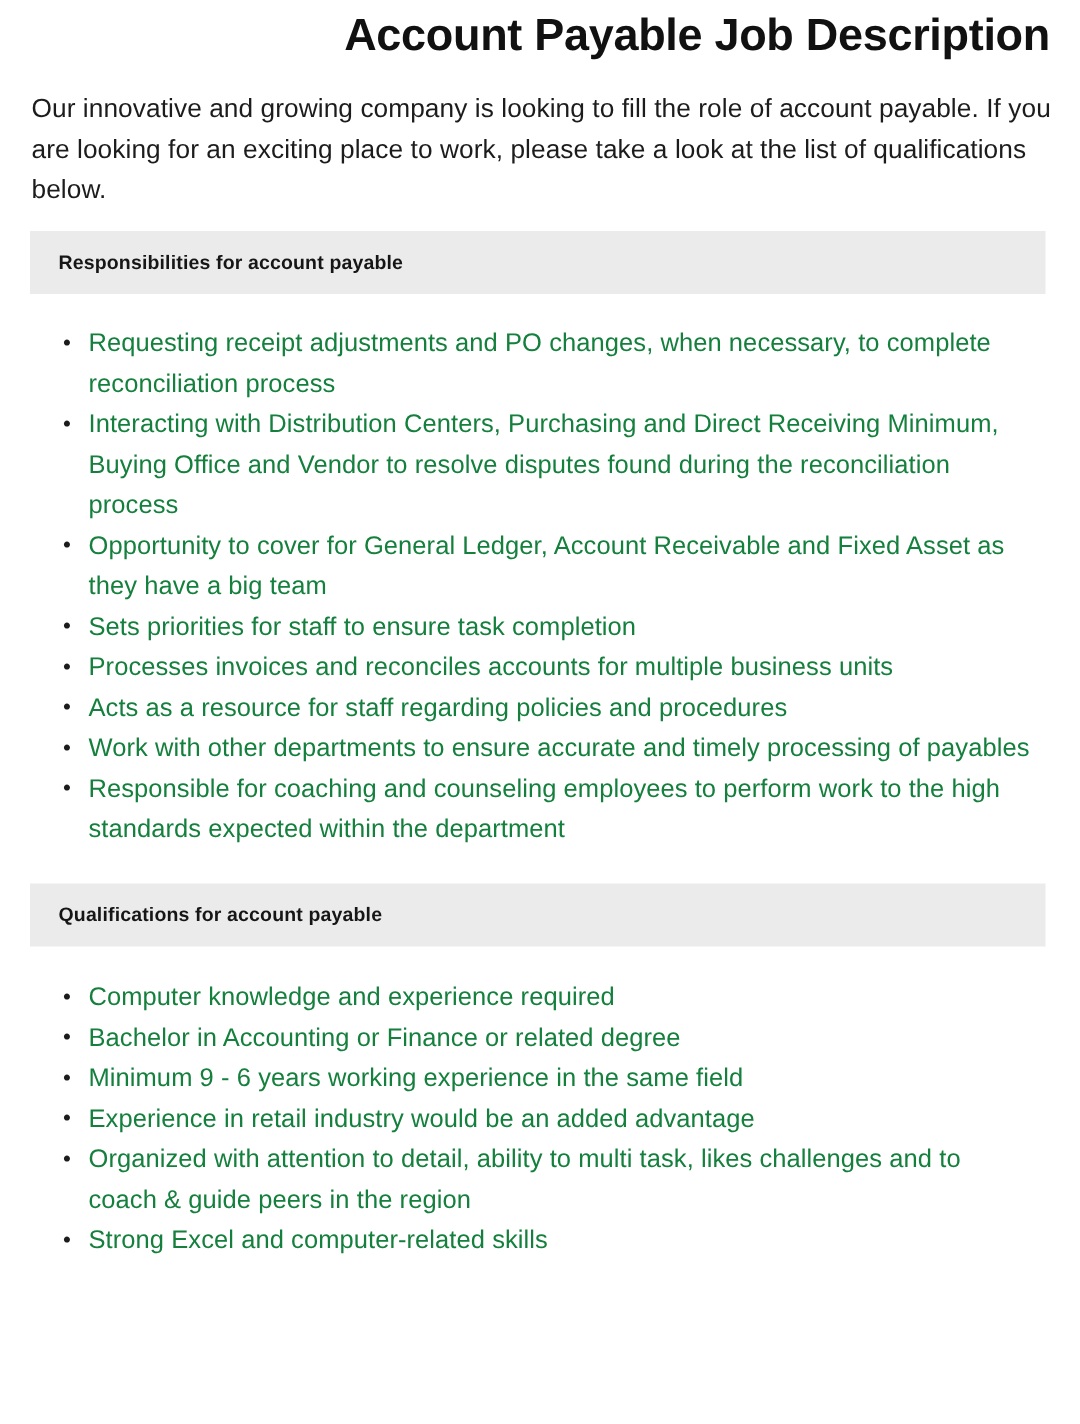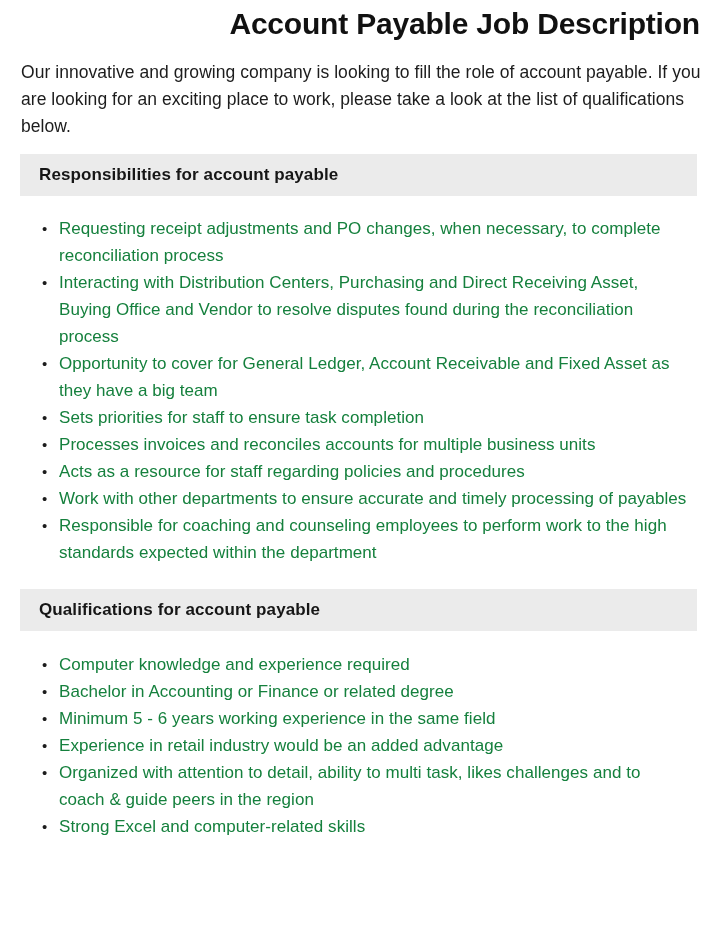--- a/index.html
+++ b/index.html
@@ -48,21 +48,21 @@
     font-weight: 400;
     color: #1c1c1c;
     letter-spacing: 0.05px;
   }
 
   
   .section-band {
     background: #ebebeb;
     margin: 0 23px 0 20px;
     padding: 11px 16px 11px 19px;
-    font-size: 17px;
+    font-size: 13px;
     line-height: 20px;
     font-weight: 700;
     color: #161616;
     letter-spacing: 0.1px;
   }
 
   .band-gap-top-1 { height: 14px; }
   .band-gap-top-2 { height: 23px; }
 
   
@@ -105,37 +105,37 @@
   <p class="intro">Our innovative and growing company is looking to fill the role of account payable. If you are looking for an exciting place to work, please take a look at the list of qualifications below.</p>
 
   <div class="band-gap-top-1"></div>
 
   <div class="section-band">Responsibilities for account payable</div>
 
   <div class="list-gap-1"></div>
 
   <ul class="bullets">
     <li>Requesting receipt adjustments and PO changes, when necessary, to complete reconciliation process</li>
-    <li>Interacting with Distribution Centers, Purchasing and Direct Receiving Asset, Buying Office and Vendor to resolve disputes found during the reconciliation process</li>
+    <li>Interacting with Distribution Centers, Purchasing and Direct Receiving Minimum, Buying Office and Vendor to resolve disputes found during the reconciliation process</li>
     <li>Opportunity to cover for General Ledger, Account Receivable and Fixed Asset as they have a big team</li>
     <li>Sets priorities for staff to ensure task completion</li>
     <li>Processes invoices and reconciles accounts for multiple business units</li>
     <li>Acts as a resource for staff regarding policies and procedures</li>
     <li>Work with other departments to ensure accurate and timely processing of payables</li>
     <li>Responsible for coaching and counseling employees to perform work to the high standards expected within the department</li>
   </ul>
 
   <div class="band-gap-top-2"></div>
 
   <div class="section-band">Qualifications for account payable</div>
 
   <div class="list-gap-2"></div>
 
   <ul class="bullets">
     <li>Computer knowledge and experience required</li>
     <li>Bachelor in Accounting or Finance or related degree</li>
-    <li>Minimum 5 - 6 years working experience in the same field</li>
+    <li>Minimum 9 - 6 years working experience in the same field</li>
     <li>Experience in retail industry would be an added advantage</li>
     <li>Organized with attention to detail, ability to multi task, likes challenges and to coach &amp; guide peers in the region</li>
     <li>Strong Excel and computer-related skills</li>
   </ul>
 
 </div>
 
 </body></html>

